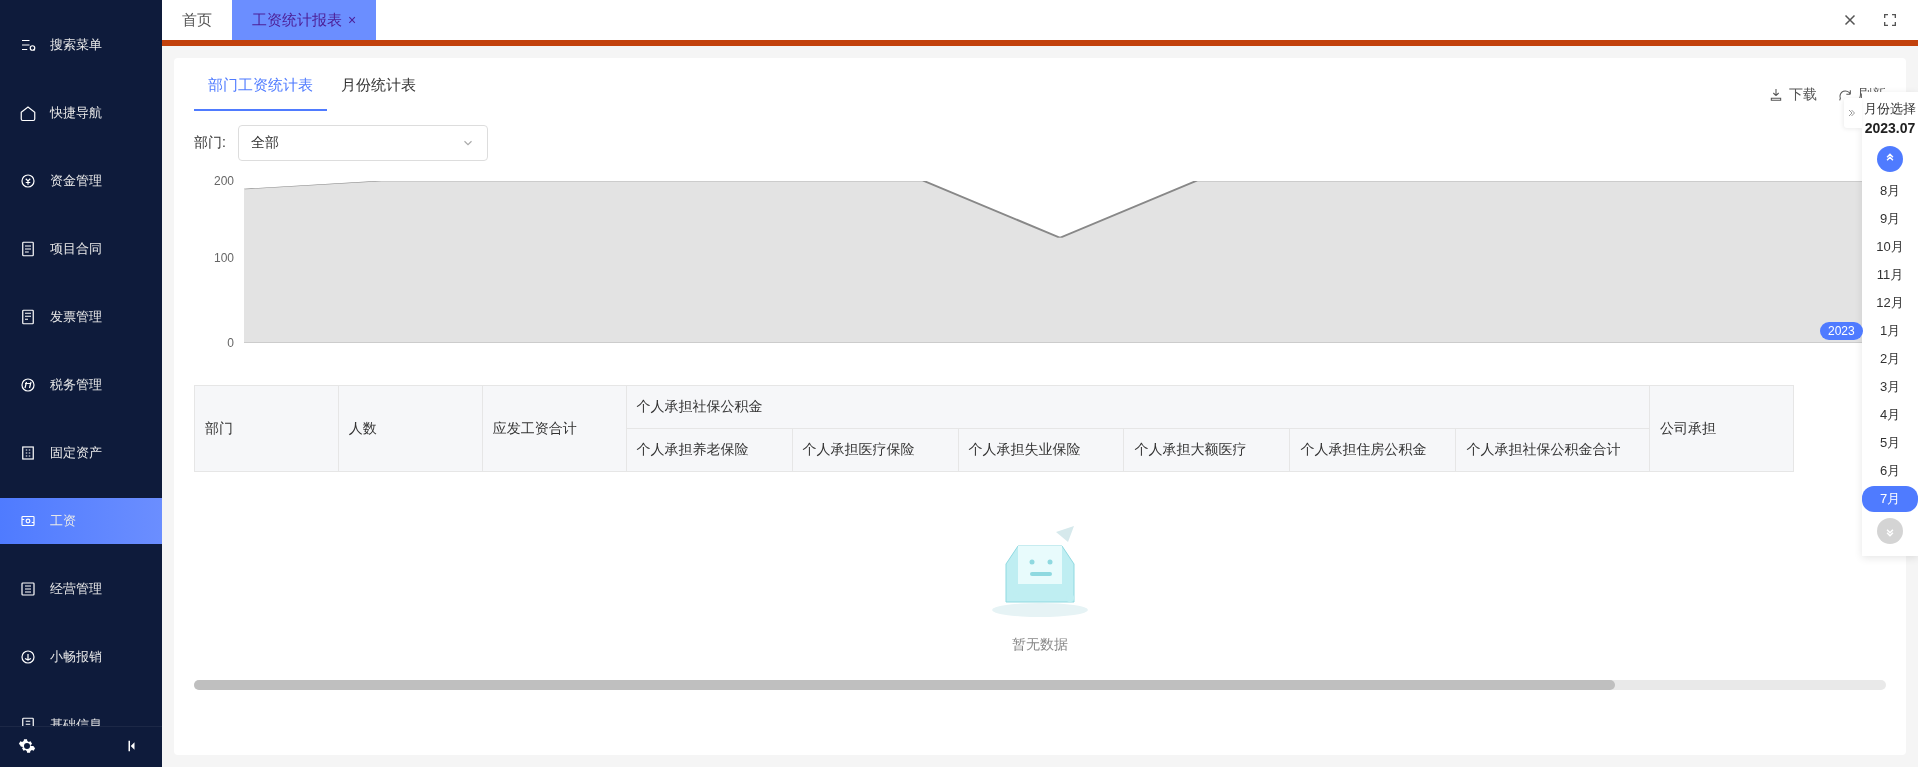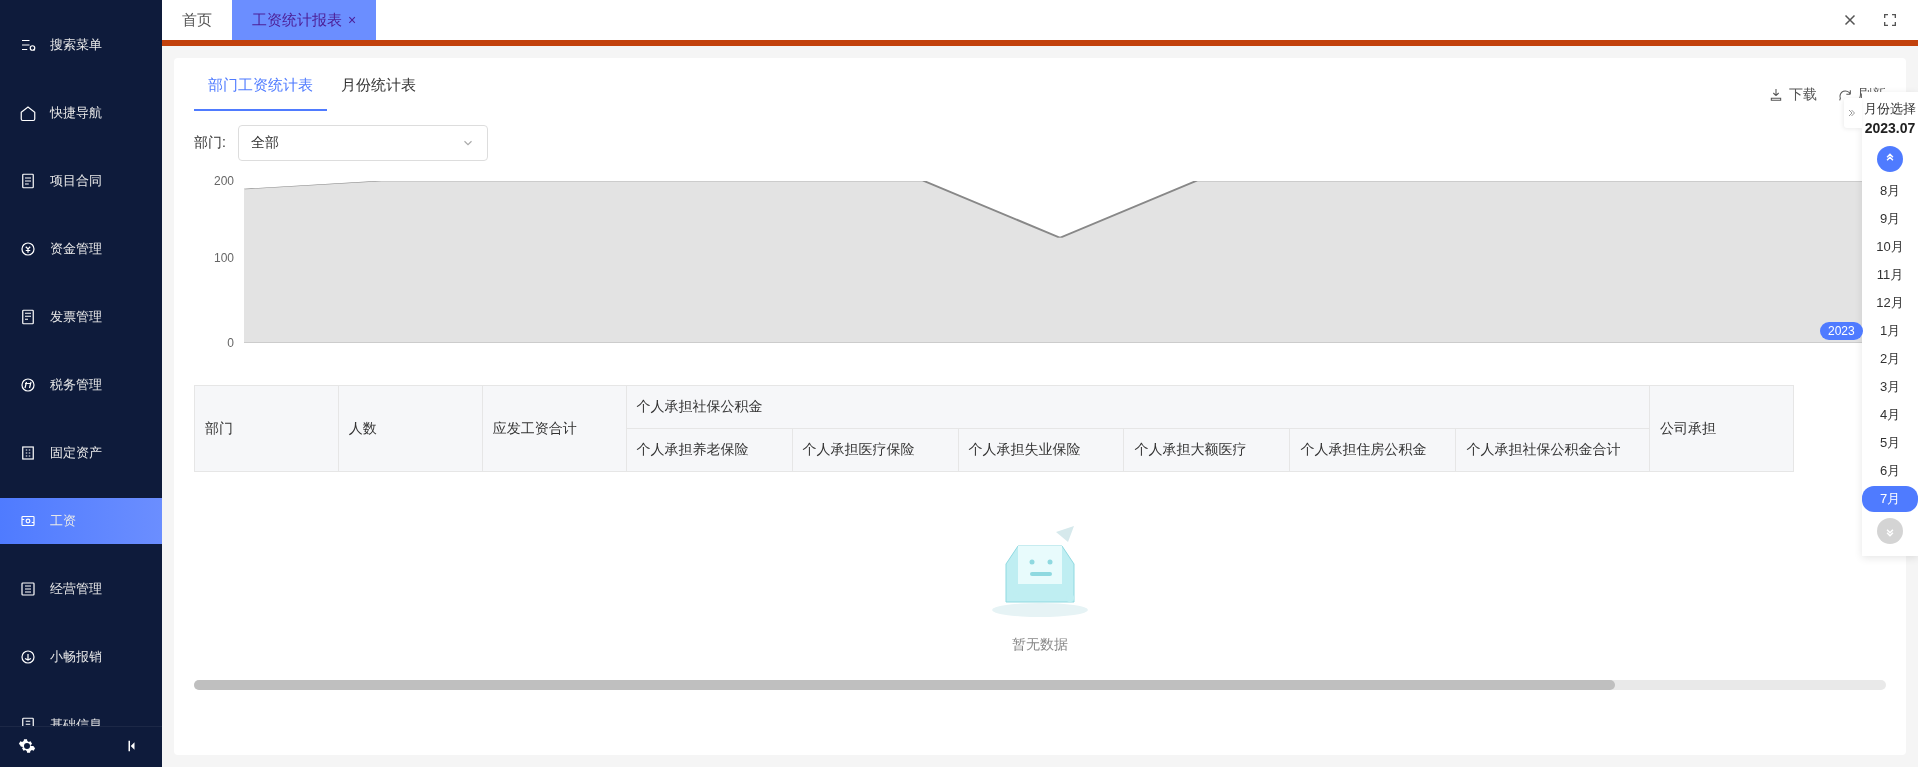--- a/index.html
+++ b/index.html
@@ -106,34 +106,34 @@
           <span class="icon">
             <svg viewBox="0 0 24 24" width="18" height="18" fill="none" stroke="#fff" stroke-width="1.6">
               <path d="M3 11l9-7 9 7v9a2 2 0 01-2 2H5a2 2 0 01-2-2z"></path>
             </svg>
           </span>
           <span>快捷导航</span>
         </div>
         <div class="sidebar-item">
           <span class="icon">
             <svg viewBox="0 0 24 24" width="18" height="18" fill="none" stroke="#fff" stroke-width="1.6">
+              <circle cx="12" cy="12" r="8"></circle>
+              <path d="M9 9l3 3 3-3M12 12v5M9 14h6"></path>
+            </svg>
+          </span>
+          <span>资金管理</span>
+        </div>
+        <div class="sidebar-item">
+          <span class="icon">
+            <svg viewBox="0 0 24 24" width="18" height="18" fill="none" stroke="#fff" stroke-width="1.6">
               <rect x="5" y="3" width="14" height="18" rx="1"></rect>
               <path d="M8 8h8M8 12h8M8 16h5"></path>
             </svg>
           </span>
           <span>项目合同</span>
-        </div>
-        <div class="sidebar-item">
-          <span class="icon">
-            <svg viewBox="0 0 24 24" width="18" height="18" fill="none" stroke="#fff" stroke-width="1.6">
-              <circle cx="12" cy="12" r="8"></circle>
-              <path d="M9 9l3 3 3-3M12 12v5M9 14h6"></path>
-            </svg>
-          </span>
-          <span>资金管理</span>
         </div>
         <div class="sidebar-item">
           <span class="icon">
             <svg viewBox="0 0 24 24" width="18" height="18" fill="none" stroke="#fff" stroke-width="1.6">
               <rect x="5" y="3" width="14" height="18" rx="1"></rect>
               <path d="M8 7h8M8 11h8M8 15h4"></path>
             </svg>
           </span>
           <span>发票管理</span>
         </div>

